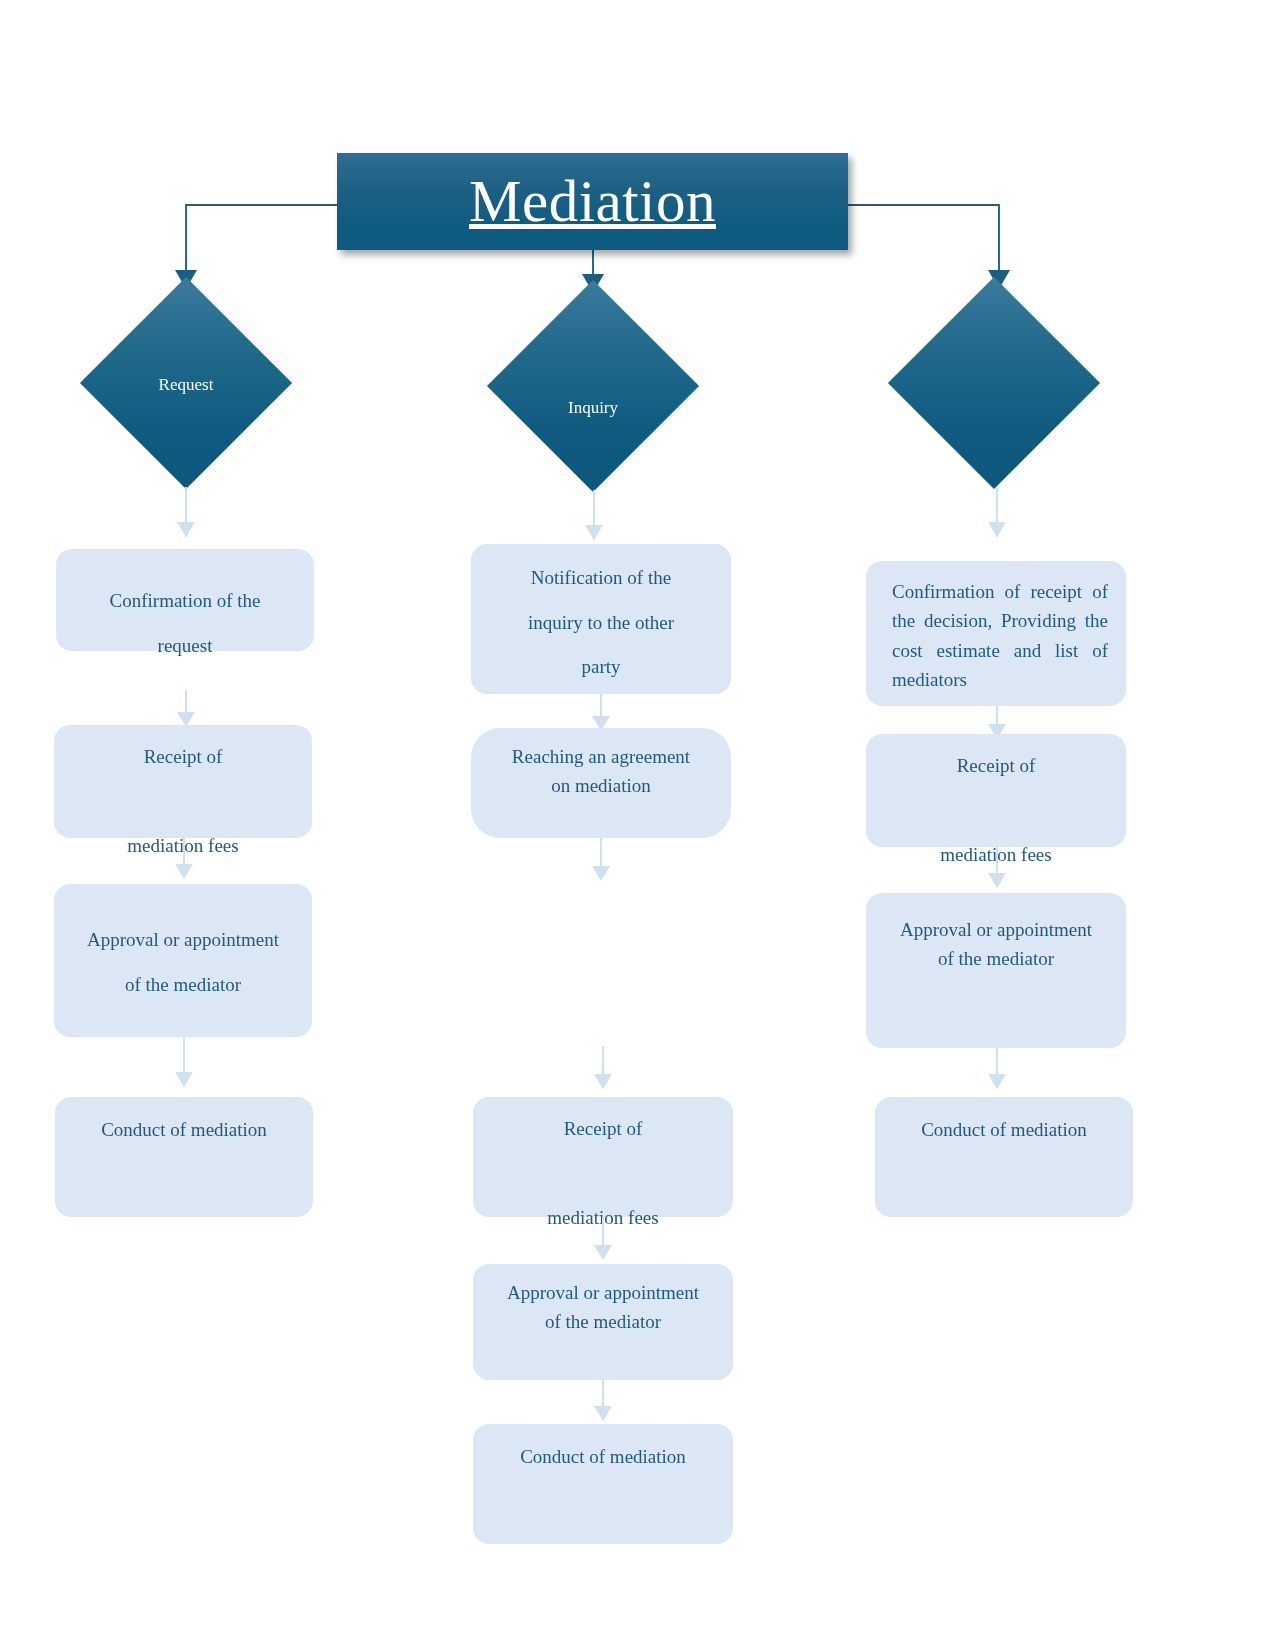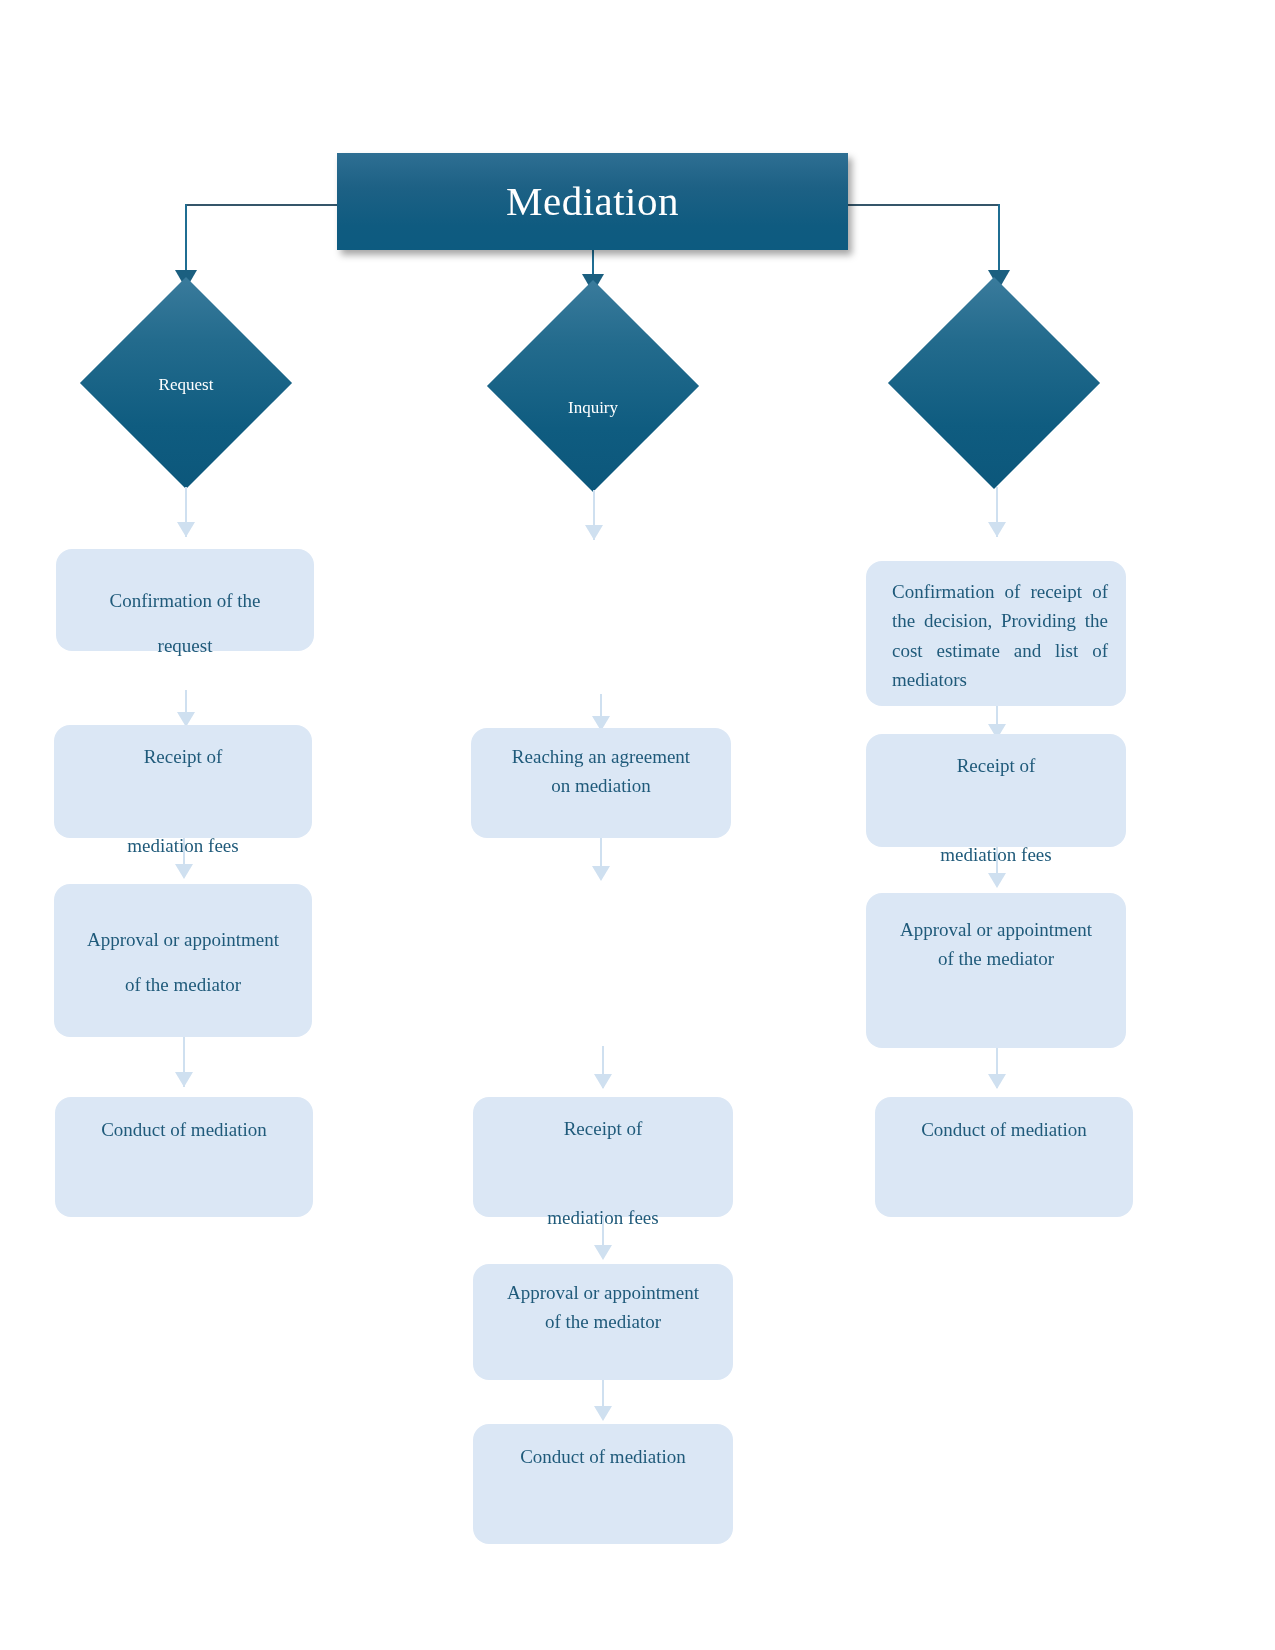--- a/index.html
+++ b/index.html
@@ -26,24 +26,25 @@
     width: 511px;
     height: 97px;
     background: linear-gradient(to bottom, #2e6f93 0%, #1d6185 35%, #0f5b80 75%, #0d5b80 100%);
     box-shadow: 4px 5px 7px rgba(0,0,0,0.35);
     display: flex;
     align-items: center;
     justify-content: center;
   }
   .title-box .title-text {
     color: #ffffff;
-    font-size: 41px;
+    font-size: 59px;
     line-height: 1;
     letter-spacing: 0.5px;
     font-weight: 400;
+    text-decoration: underline;
   }
 
   
   .diamond {
     position: absolute;
     width: 150px;
     height: 150px;
     transform: rotate(45deg);
     background: linear-gradient(135deg, #3a7b9c 0%, #236b8d 30%, #0f5c80 70%, #0c577b 100%);
   }
@@ -168,25 +169,30 @@
   <div class="vline pale" style="left:183px; top:1037px; height:50px;"></div>
   <div class="arrowhead pale-a" style="left:175px; top:1072px;"></div>
 
   <div class="pbox" style="left:55px; top:1097px; width:258px; height:120px; padding-top:18px;">
     <span class="txt">Conduct of mediation</span>
   </div>
 
   <div class="vline pale" style="left:593px; top:490px; height:50px;"></div>
   <div class="arrowhead pale-a" style="left:585px; top:525px;"></div>
 
+  <div class="pbox spaced" style="left:471px; top:544px; width:260px; height:150px; padding-top:12px;">
+    <span class="txt">Notification of the
+inquiry to the other
+party</span>
+  </div>
 
   <div class="vline pale" style="left:600px; top:694px; height:32px;"></div>
   <div class="arrowhead pale-a" style="left:592px; top:716px;"></div>
 
-  <div class="pbox" style="left:471px; top:728px; width:260px; height:110px; padding-top:14px;">
+  <div class="pbox" style="left:471px; top:728px; width:260px; height:110px; padding-top:14px;border-radius:29px;">
     <span class="txt">Reaching an agreement
 on mediation</span>
   </div>
 
   <div class="vline pale" style="left:600px; top:838px; height:40px;"></div>
   <div class="arrowhead pale-a" style="left:592px; top:866px;"></div>
 
 
   <div class="vline pale" style="left:602px; top:1046px; height:42px;"></div>
   <div class="arrowhead pale-a" style="left:594px; top:1074px;"></div>

